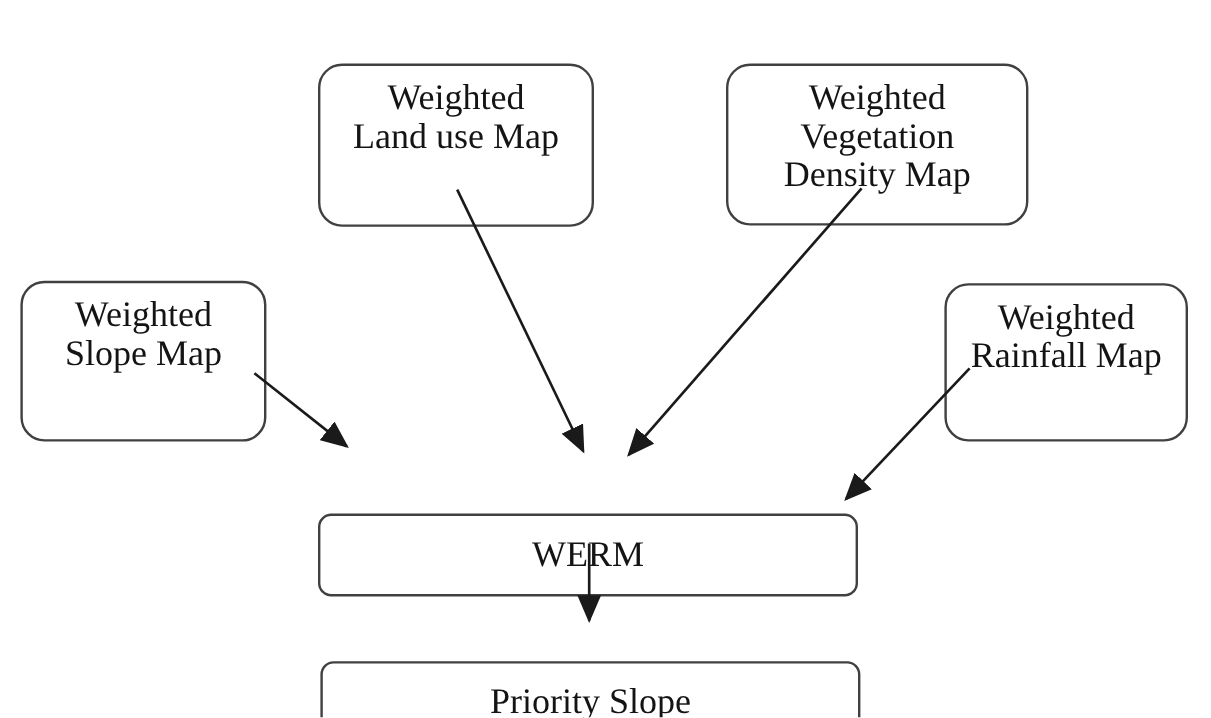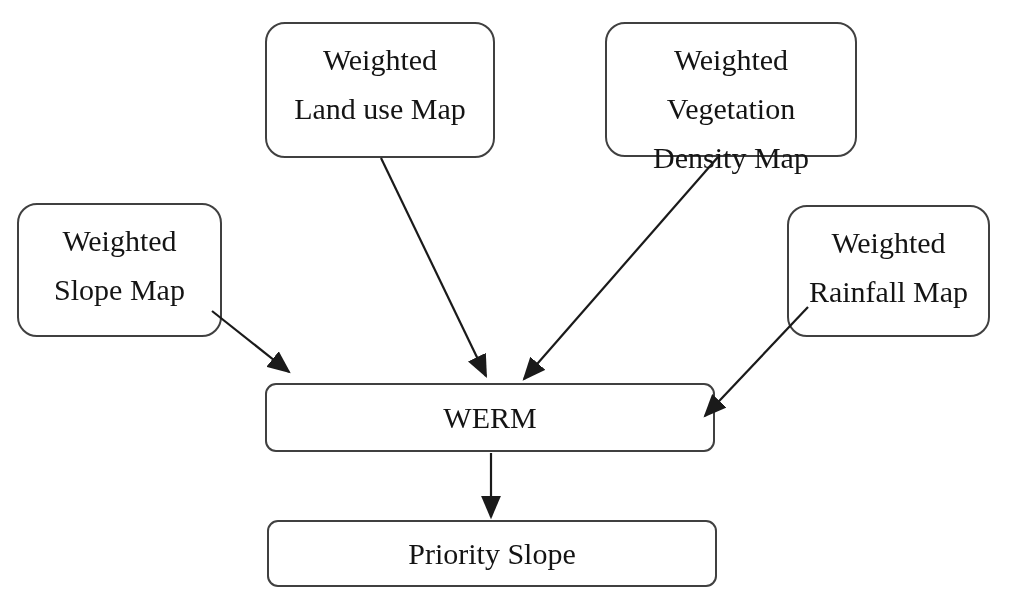--- a/index.html
+++ b/index.html
@@ -19,39 +19,40 @@
     color: var(--text);
     overflow: hidden;
   }
   .node {
     position: absolute;
     background: var(--bg);
     border: 2px solid var(--border);
     display: flex;
     justify-content: center;
     font-size: 30px;
-    line-height: 49px;
+    line-height: 32px;
     text-align: center;
+    margin-top: 31px;
   }
   .node-top {
     border-radius: 20px;
     align-items: flex-start;
     padding-top: 11px;
   }
   .node-bar {
     border-radius: 11px;
     align-items: center;
   }
   .node .label { white-space: pre-line; }
 
   #node-landuse    { left: 265px; top: 22px;  width: 230px; height: 136px; }
   #node-vegetation { left: 605px; top: 22px;  width: 252px; height: 135px; }
   #node-slope      { left: 17px;  top: 203px; width: 205px; height: 134px; }
   #node-rainfall   { left: 787px; top: 205px; width: 203px; height: 132px; }
-  #node-werm       { left: 265px; top: 383px; width: 450px; height: 69px;  }
+  #node-werm       { left: 265px; top: 397px; width: 450px; height: 69px;  }
   #node-priority   { left: 267px; top: 520px; width: 450px; height: 67px;  }
 
   svg.arrows {
     position: absolute;
     left: 0; top: 0;
     width: 1009px; height: 598px;
     pointer-events: none;
   }
   svg.arrows line {
     stroke: var(--arrow);

